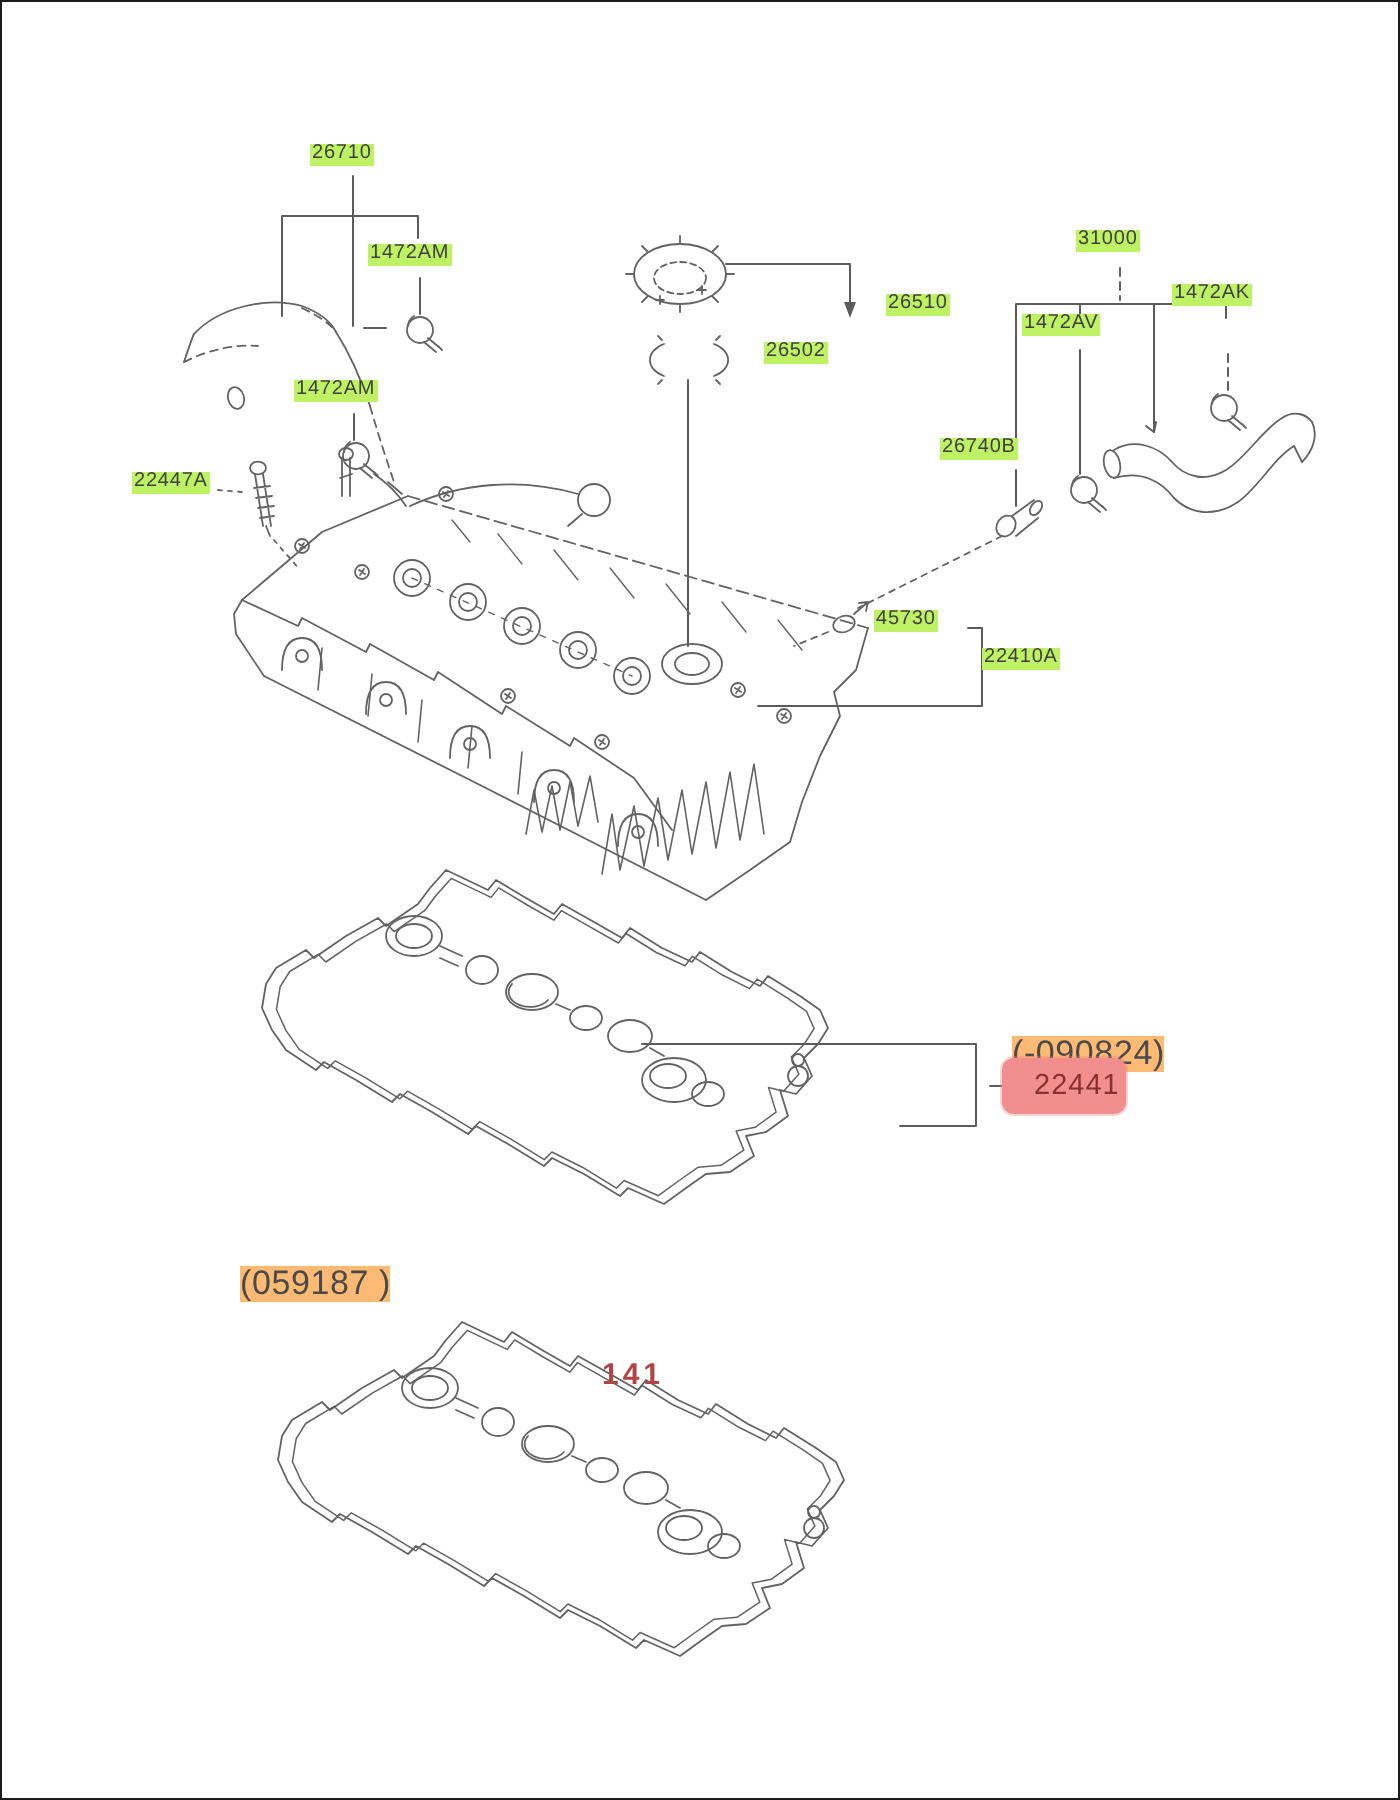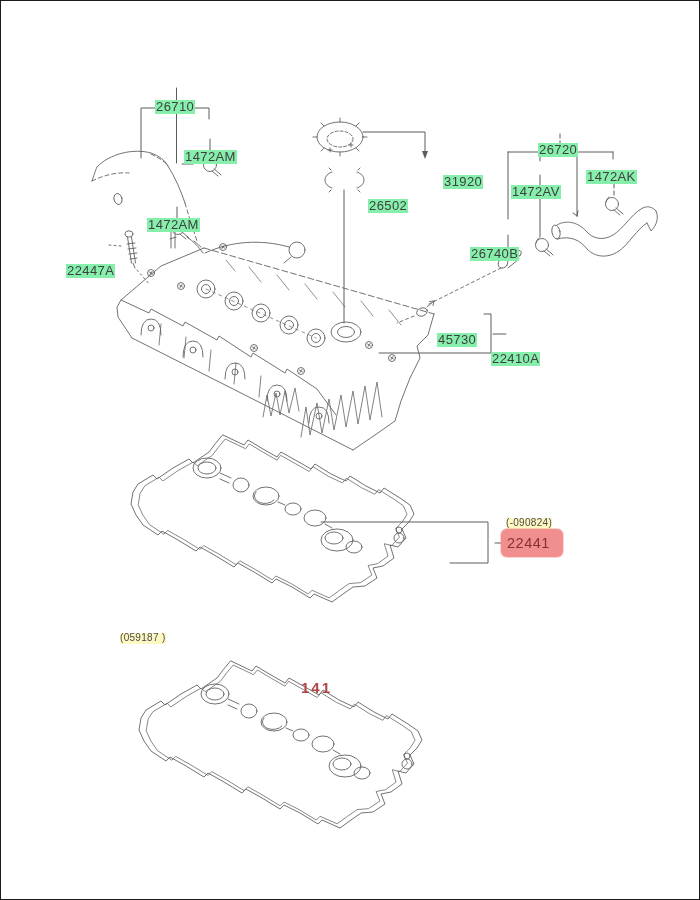--- a/index.html
+++ b/index.html
@@ -3,35 +3,35 @@
 <meta charset="utf-8">
 <style>
   html,body{margin:0;padding:0;background:#fff;}
   #stage{
     position:relative;width:698px;height:898px;background:#ffffff;
     border:1px solid #1a1a1a;overflow:hidden;
     font-family:"Liberation Sans", sans-serif;
   }
   #lineart{position:absolute;left:0;top:0;}
   .lbl{
-    position:absolute;font-size:13px;color:#3f3f3f;letter-spacing:.4px;
-    background:#86efac;padding:0 1px;white-space:nowrap;line-height:1.05;margin-top:28px;
+    position:absolute;font-size:10px;color:#3f3f3f;letter-spacing:.4px;
+    background:#bef264;padding:0 1px;white-space:nowrap;line-height:1.05;
   }
   .note{
-    position:absolute;font-size:10px;color:#4a4a4a;letter-spacing:.3px;
-    background:#fef9c3;white-space:nowrap;line-height:1.05;
+    position:absolute;font-size:17px;color:#4a4a4a;letter-spacing:.3px;
+    background:#fdba74;white-space:nowrap;line-height:1.05;
   }
   .hl{
     position:absolute;left:500px;top:528px;width:62px;height:28px;
     background:#f18f8f;border-radius:6px;display:flex;align-items:center;
     box-shadow:0 0 0 1px rgba(240,130,130,.35);
   }
   .hl span{
     font-size:14.5px;font-weight:500;color:#8a3030;letter-spacing:.5px;
-    padding-left:6px;
+    padding-left:16px;
   }
   .wm{
     position:absolute;font-size:15px;font-weight:bold;color:#b04545;
     letter-spacing:2px;background:transparent;line-height:1;
   }
 </style>
 </head>
 <body>
 
 <div id="stage">
@@ -209,23 +209,23 @@
 
     <g>
       <use href="#gasket" transform="translate(8,226)"></use>
     </g>
   </svg>
 
   <div class="lbl" style="left:154px;top:71px">26710</div>
   <div class="lbl" style="left:183px;top:121px">1472AM</div>
   <div class="lbl" style="left:146px;top:189px">1472AM</div>
   <div class="lbl" style="left:65px;top:235px">22447A</div>
-  <div class="lbl" style="left:367px;top:170px">26502</div>
-  <div class="lbl" style="left:442px;top:146px">31920</div>
-  <div class="lbl" style="left:537px;top:114px">26720</div>
+  <div class="lbl" style="left:381px;top:170px">26502</div>
+  <div class="lbl" style="left:442px;top:146px">26510</div>
+  <div class="lbl" style="left:537px;top:114px">31000</div>
   <div class="lbl" style="left:510px;top:156px">1472AV</div>
   <div class="lbl" style="left:585px;top:141px">1472AK</div>
   <div class="lbl" style="left:469px;top:218px">26740B</div>
   <div class="lbl" style="left:436px;top:304px">45730</div>
   <div class="lbl" style="left:490px;top:323px">22410A</div>
 
   <div class="note" style="left:505px;top:517px">(-090824)</div>
   <div class="note" style="left:119px;top:632px">(059187 )</div>
 
   <div class="hl" style="background: rgb(241, 143, 143);">

